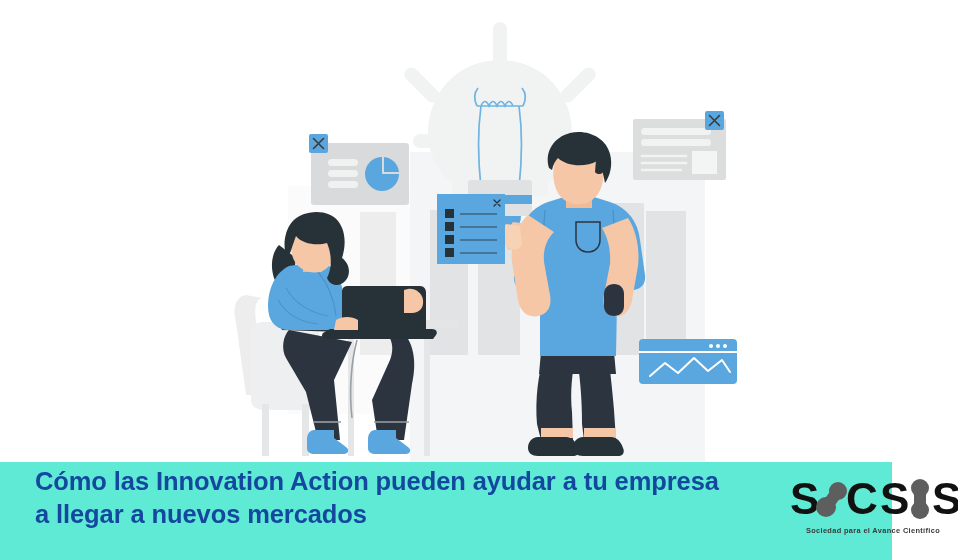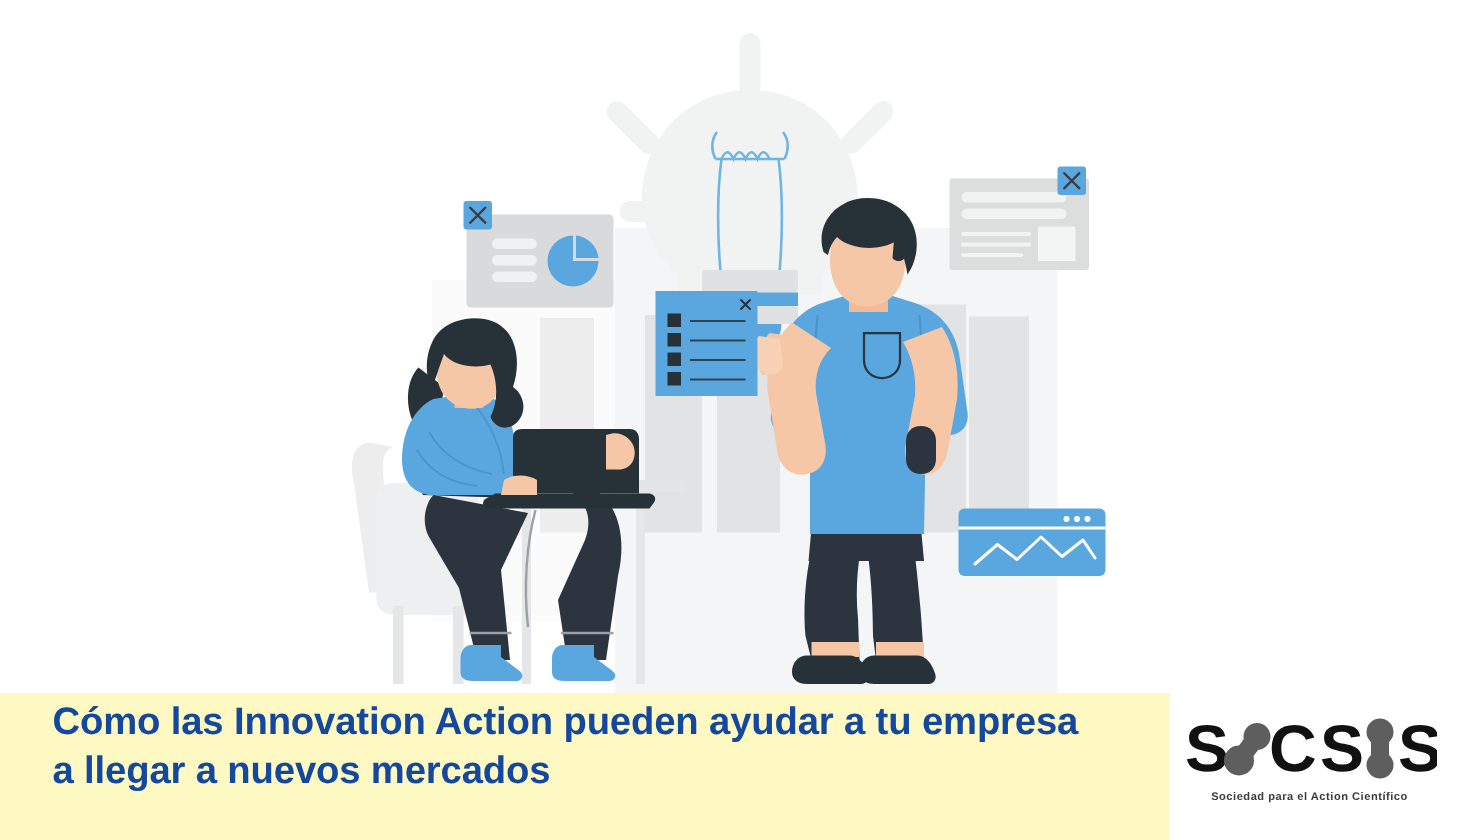--- a/index.html
+++ b/index.html
@@ -17,22 +17,22 @@
     background:#ffffff;
   }
   #illustration{
     position:absolute;
     left:0;top:0;
     width:980px;height:462px;
   }
   #footer{
     position:absolute;
     left:0;top:462px;
-    width:780px;height:98px;
-    background:#fef9c3;
+    width:892px;height:98px;
+    background:#5eead4;
   }
   #headline{
     position:absolute;
     left:35px;top:3px;
     width:700px;
     color:#14489E;
     font-size:25.5px;
     font-weight:bold;
     line-height:33px;
     letter-spacing:-0.1px;
@@ -285,18 +285,18 @@
           <circle cx="38" cy="33" r="10"></circle>
           <rect x="38" y="17" width="12" height="16" transform="rotate(37 44 25)"></rect>
         </g>
 
         <g fill="#5e5e5e">
           <circle cx="132" cy="14" r="9"></circle>
           <circle cx="132" cy="36" r="9"></circle>
           <rect x="126" y="14" width="12" height="22"></rect>
         </g>
       </svg>
-      <div class="logo-sub">Sociedad para el Action Científico</div>
+      <div class="logo-sub">Sociedad para el Avance Científico</div>
     </div>
 
   </div>
 
 </div>
 
 </body></html>

